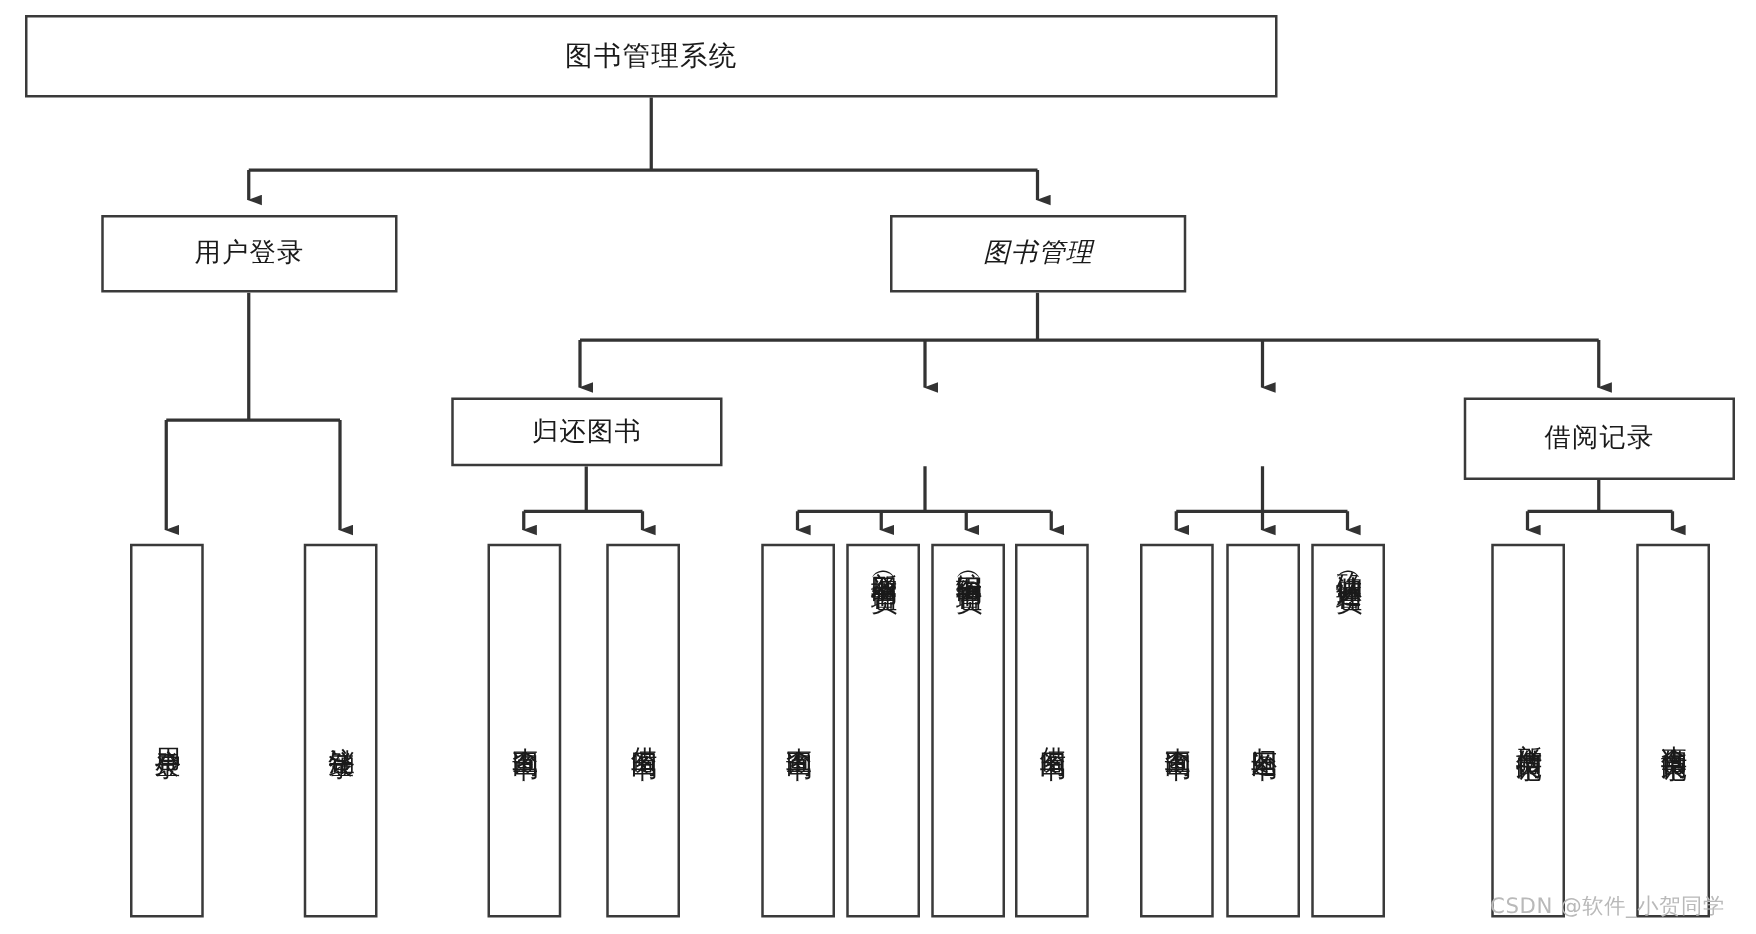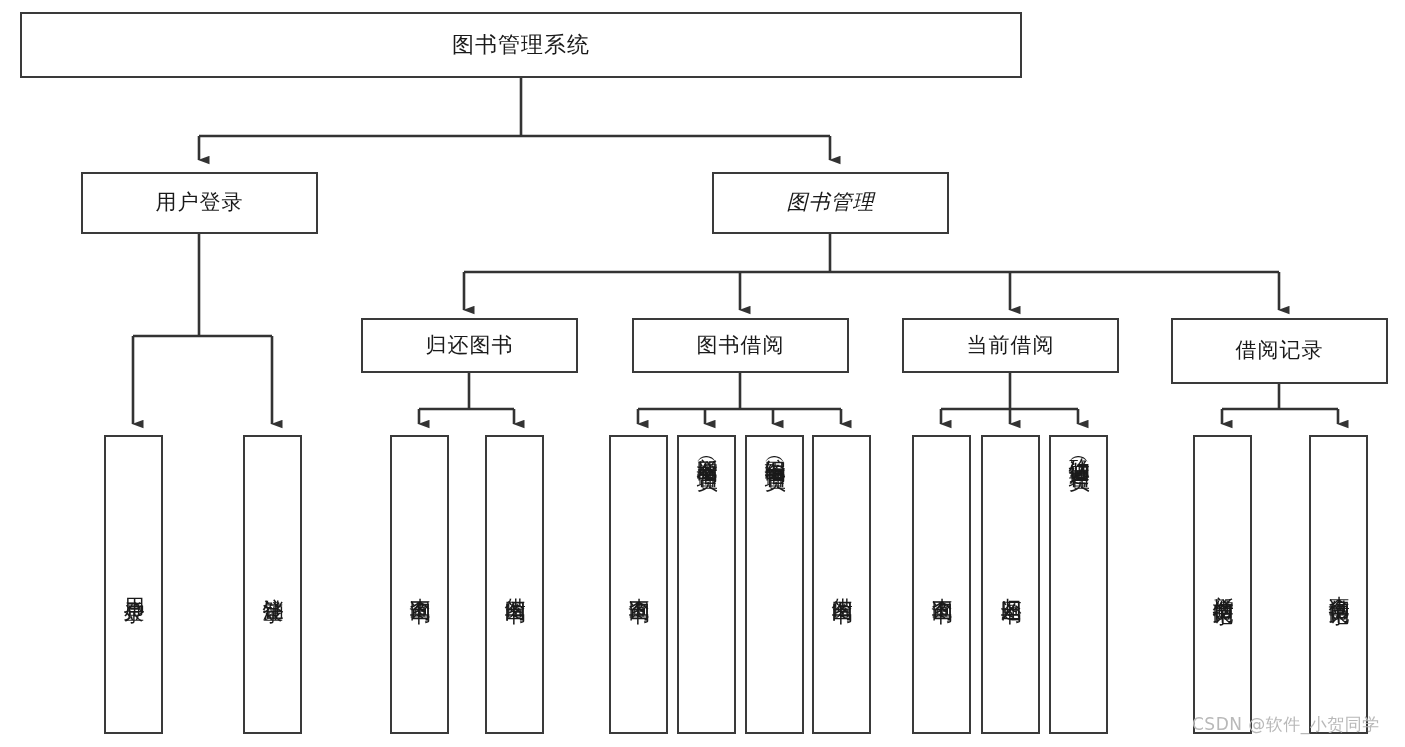--- a/index.html
+++ b/index.html
@@ -134,26 +134,20 @@
   <div class="node node-h" style="left:81px; top:172px; width:237px; height:62px;">
     <span>用户登录</span>
   </div>
   <div class="node node-h" style="left:712px; top:172px; width:237px; height:62px;font-style:italic;">
     <span>图书管理</span>
   </div>
 
   <div class="node node-h" style="left:361px; top:318px; width:217px; height:55px;">
     <span>归还图书</span>
   </div>
-  <div class="node node-h" style="left:632px; top:318px; width:217px; height:55px;">
-    <span>图书借阅</span>
-  </div>
-  <div class="node node-h" style="left:902px; top:318px; width:217px; height:55px;">
-    <span>当前借阅</span>
-  </div>
   <div class="node node-h" style="left:1171px; top:318px; width:217px; height:66px;">
     <span>借阅记录</span>
   </div>
 
   <div class="node node-v" style="left:104px; top:435px; width:59px; height:299px;">
     <span class="vtext">用户登录</span>
   </div>
   <div class="node node-v" style="left:243px; top:435px; width:59px; height:299px;">
     <span class="vtext">注销登录</span>
   </div>

